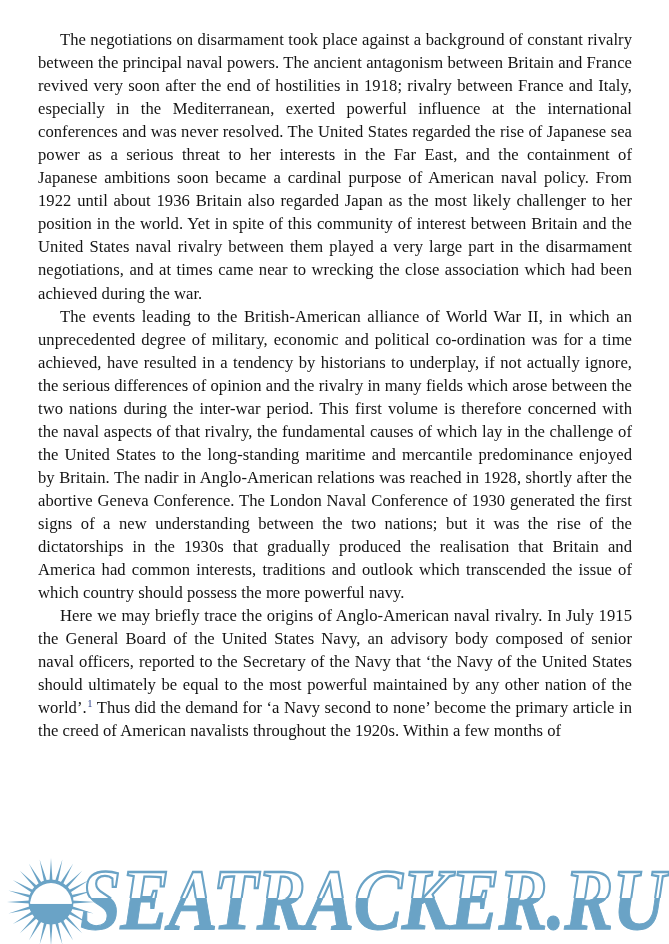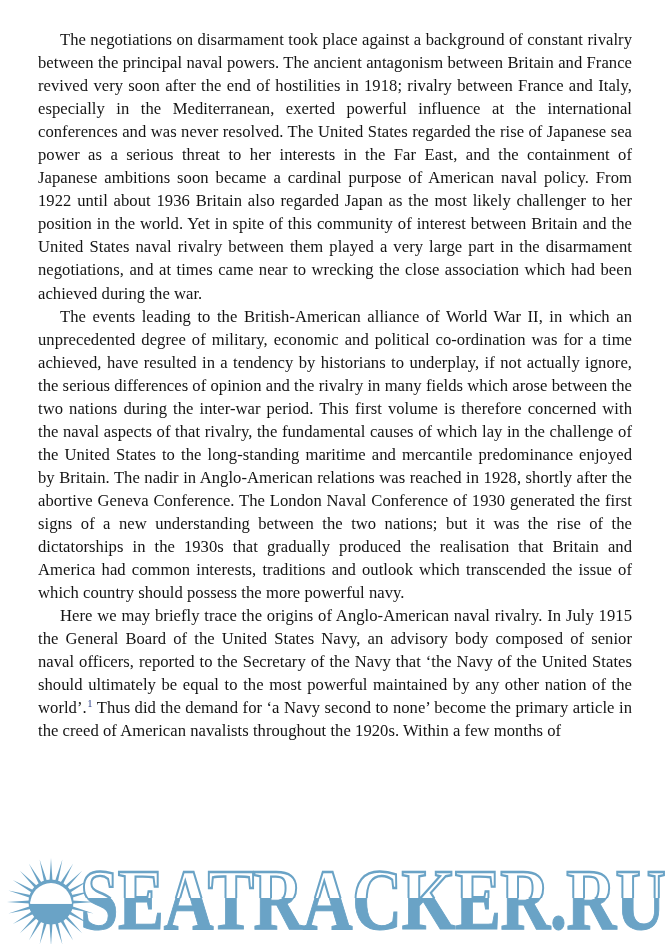--- a/index.html
+++ b/index.html
@@ -56,20 +56,21 @@
   }
 
   
   #watermark {
     position: absolute;
     left: 0px;
     top: 843px;
     width: 669px;
     height: 101px;
     pointer-events: none;
+    font-style: italic;
   }
 
   #watermark-logo {
     position: absolute;
     left: 3px;
     top: 14px;
     width: 96px;
     height: 90px;
   }
 

